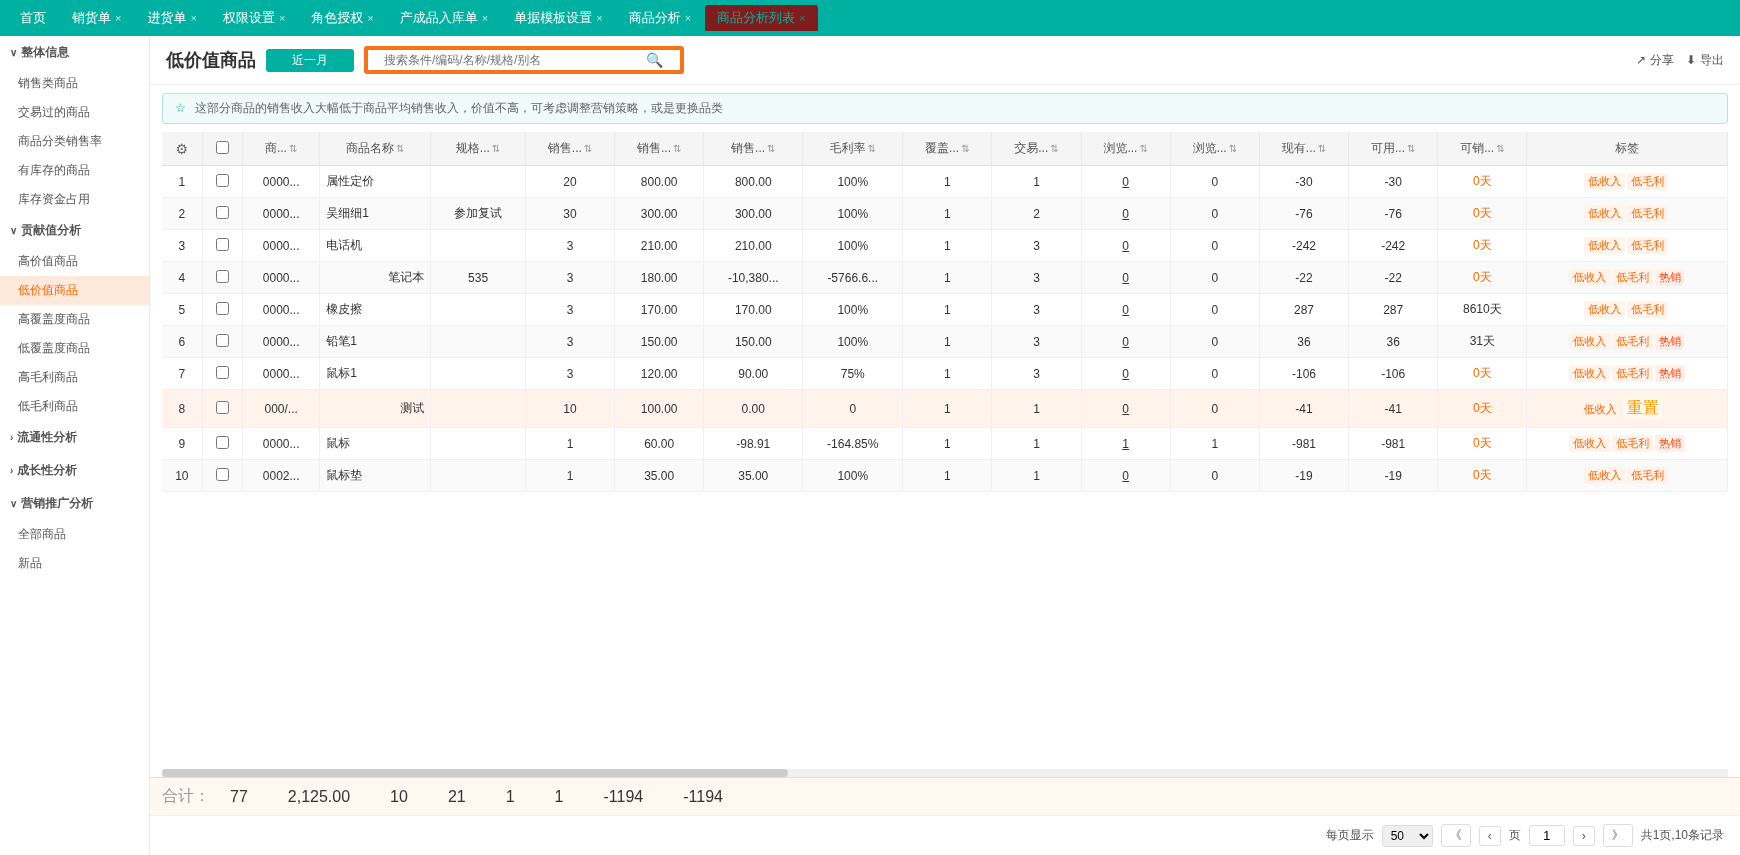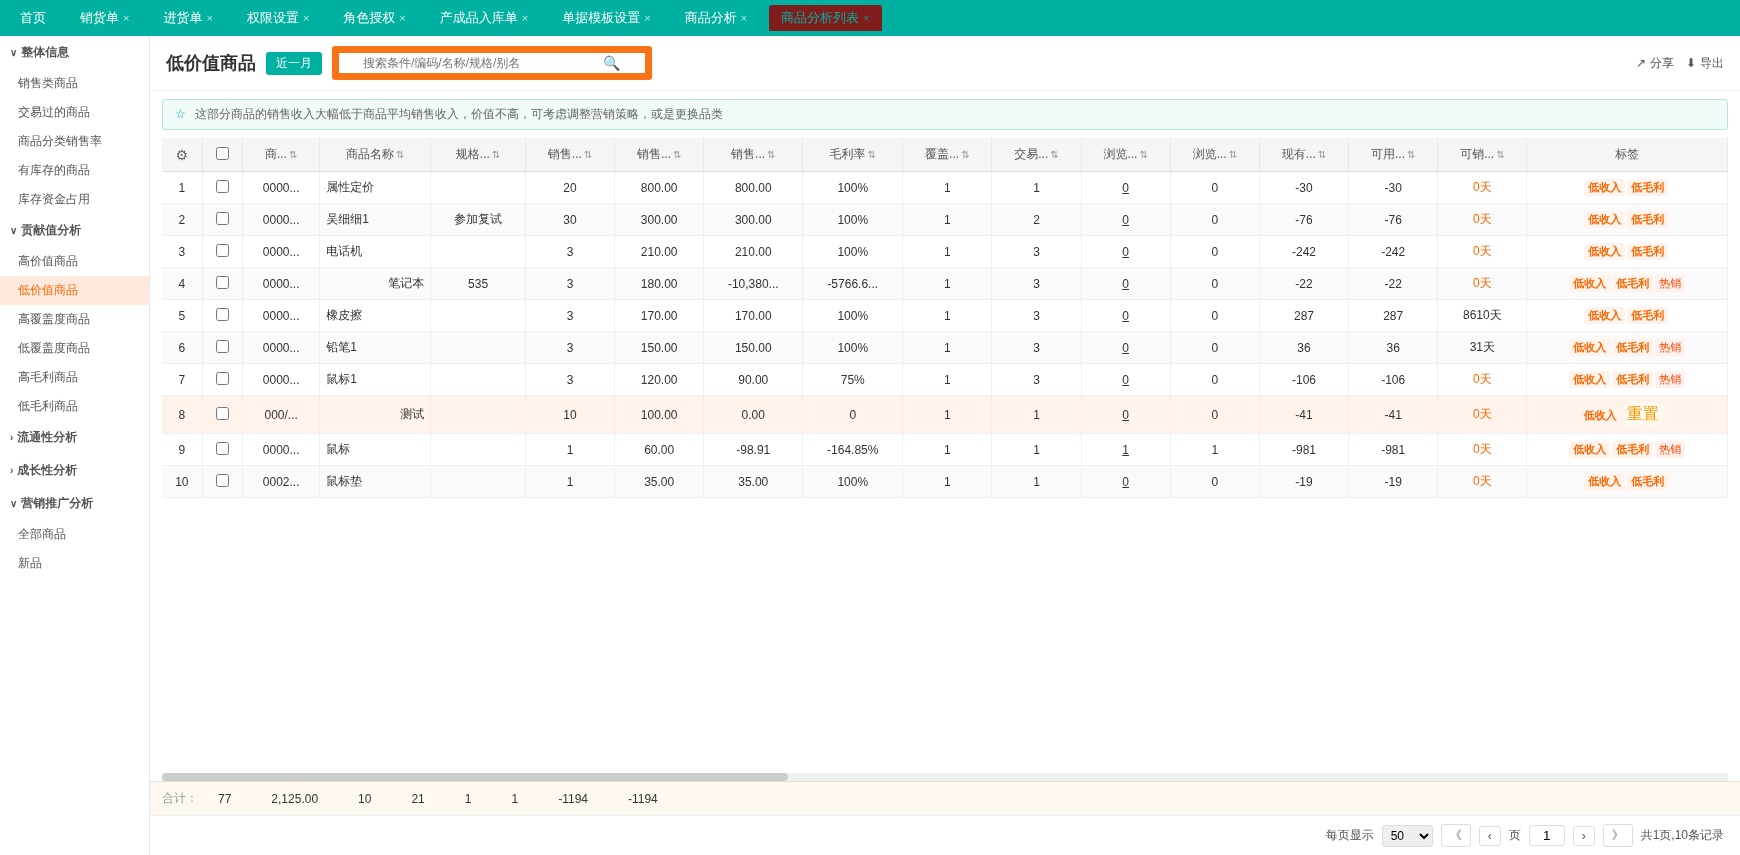--- a/index.html
+++ b/index.html
@@ -5,21 +5,21 @@
     * { box-sizing: border-box; margin: 0; padding: 0; }
     body { font-family: 'Microsoft YaHei', Arial, sans-serif; font-size: 12px; background: #f5f5f5; color: #333; }
 
     
     .top-nav {
       display: flex;
       align-items: center;
       background: #00b0a0;
       height: 36px;
       padding: 0 8px;
-      gap: 10px;
+      gap: 2px;
     }
     .nav-item {
       color: #fff;
       padding: 4px 12px;
       cursor: pointer;
       white-space: nowrap;
       border-radius: 3px 3px 0 0;
       font-size: 13px;
       display: flex;
       align-items: center;
@@ -78,31 +78,31 @@
     }
     .page-title {
       font-size: 18px;
       font-weight: bold;
       color: #333;
     }
     .filter-btn {
       background: #00b0a0;
       color: #fff;
       border: none;
-      padding: 3px 10px;
+      padding: 3px 26px;
       border-radius: 3px;
       cursor: pointer;
       font-size: 12px;
     }
     .search-box {
       display: flex;
       align-items: center;
-      border: 7px solid #f97316;
+      border: 4px solid #f97316;
       border-radius: 3px;
-      padding: 2px 24px;
+      padding: 2px 16px;
       flex: 1;
       max-width: 320px;
       gap: 46px;
     }
     .search-box input {
       border: none;
       outline: none;
       font-size: 12px;
       color: #999;
       width: 100%;
@@ -164,35 +164,35 @@
     }
     tbody tr:nth-child(even) { background: #fafafa; }
     tbody tr.highlighted { background: #fff3ec; }
     tbody td {
       padding: 7px 6px;
       text-align: center;
       color: #333;
       border-right: 1px solid #f0f0f0;
       white-space: nowrap;
     }
-    .tag-red { color: #ff6600; background: #fff3ec; padding: 1px 4px; border-radius: 2px; font-size: 11px; margin-right: 2px; display: inline-block; font-weight: bold; }
+    .tag-red { color: #ff6600; background: #fff3ec; padding: 1px 4px; border-radius: 2px; font-size: 11px; margin-right: 2px; display: inline-block; }
     .tag-orange { color: #ff9900; background: #fff8ec; padding: 1px 4px; border-radius: 2px; font-size: 16px; margin-right: 12px; display: inline-block; }
     .tag-hot { color: #ff4400; background: #fff0ec; padding: 1px 4px; border-radius: 2px; font-size: 11px; display: inline-block; }
     .days-red { color: #ff6600; }
     .underline { text-decoration: underline; cursor: pointer; }
     .gear-btn { cursor: pointer; color: #666; font-size: 14px; }
 
     
     .table-footer {
       border-top: 1px solid #e0e0e0;
       padding: 8px 12px;
       display: flex;
       align-items: center;
       background: #fff8f0;
-      font-size: 12px;
+      font-size: 16px;
       gap: 20px;
     }
     .footer-label { color: #999; }
     .footer-total { display: flex; gap: 40px; flex: 1; }
     .footer-val { color: #333; }
 
     
     .pagination {
       display: flex;
       align-items: center;

